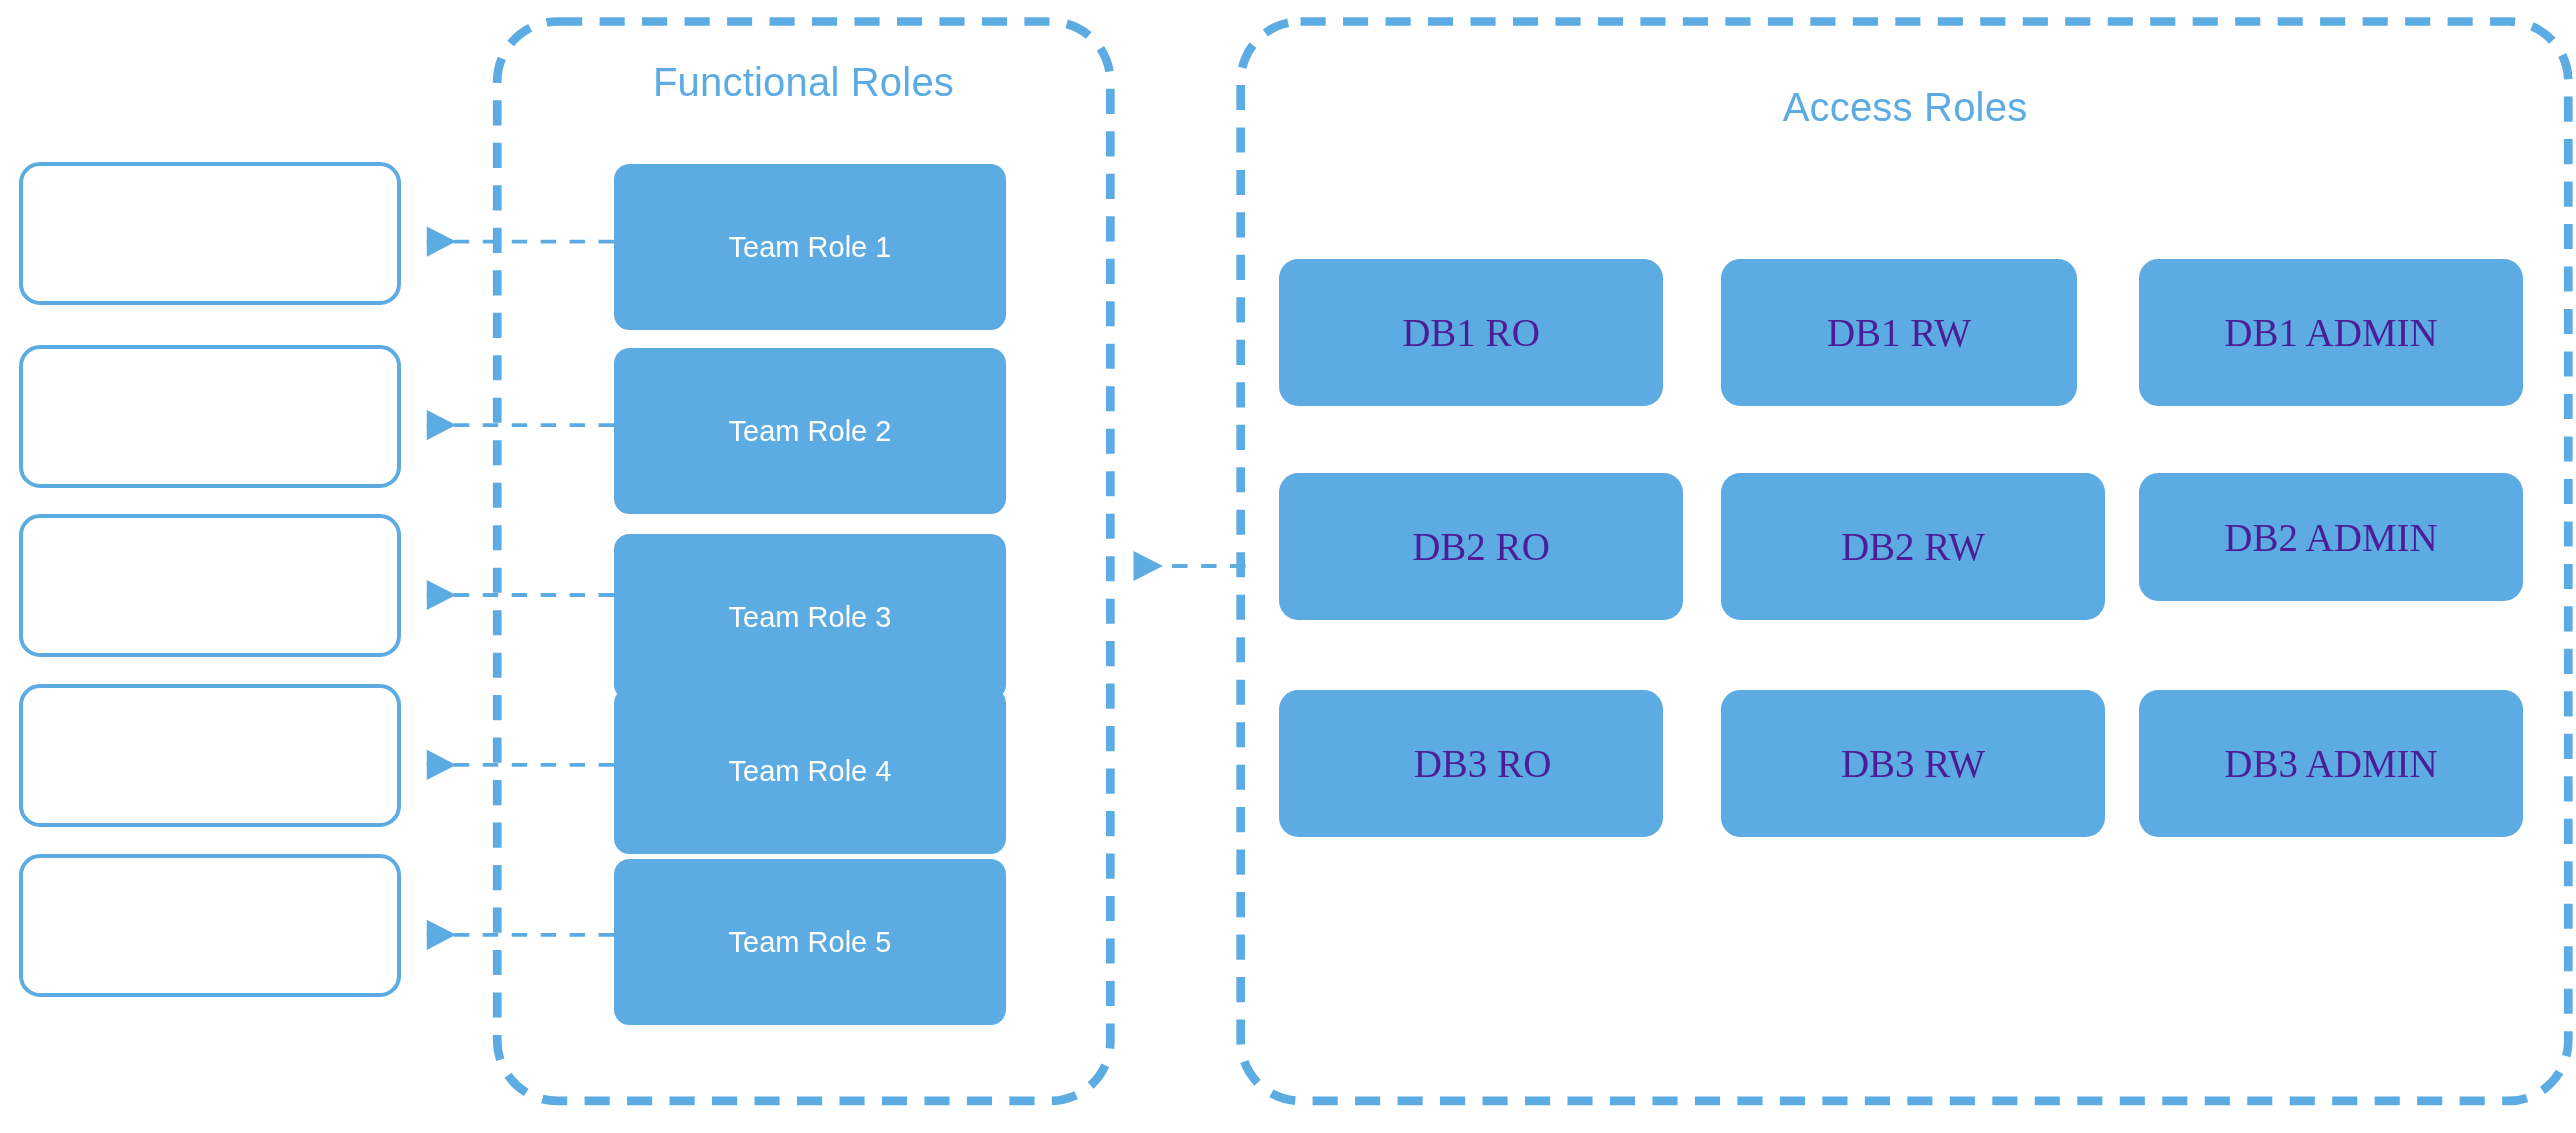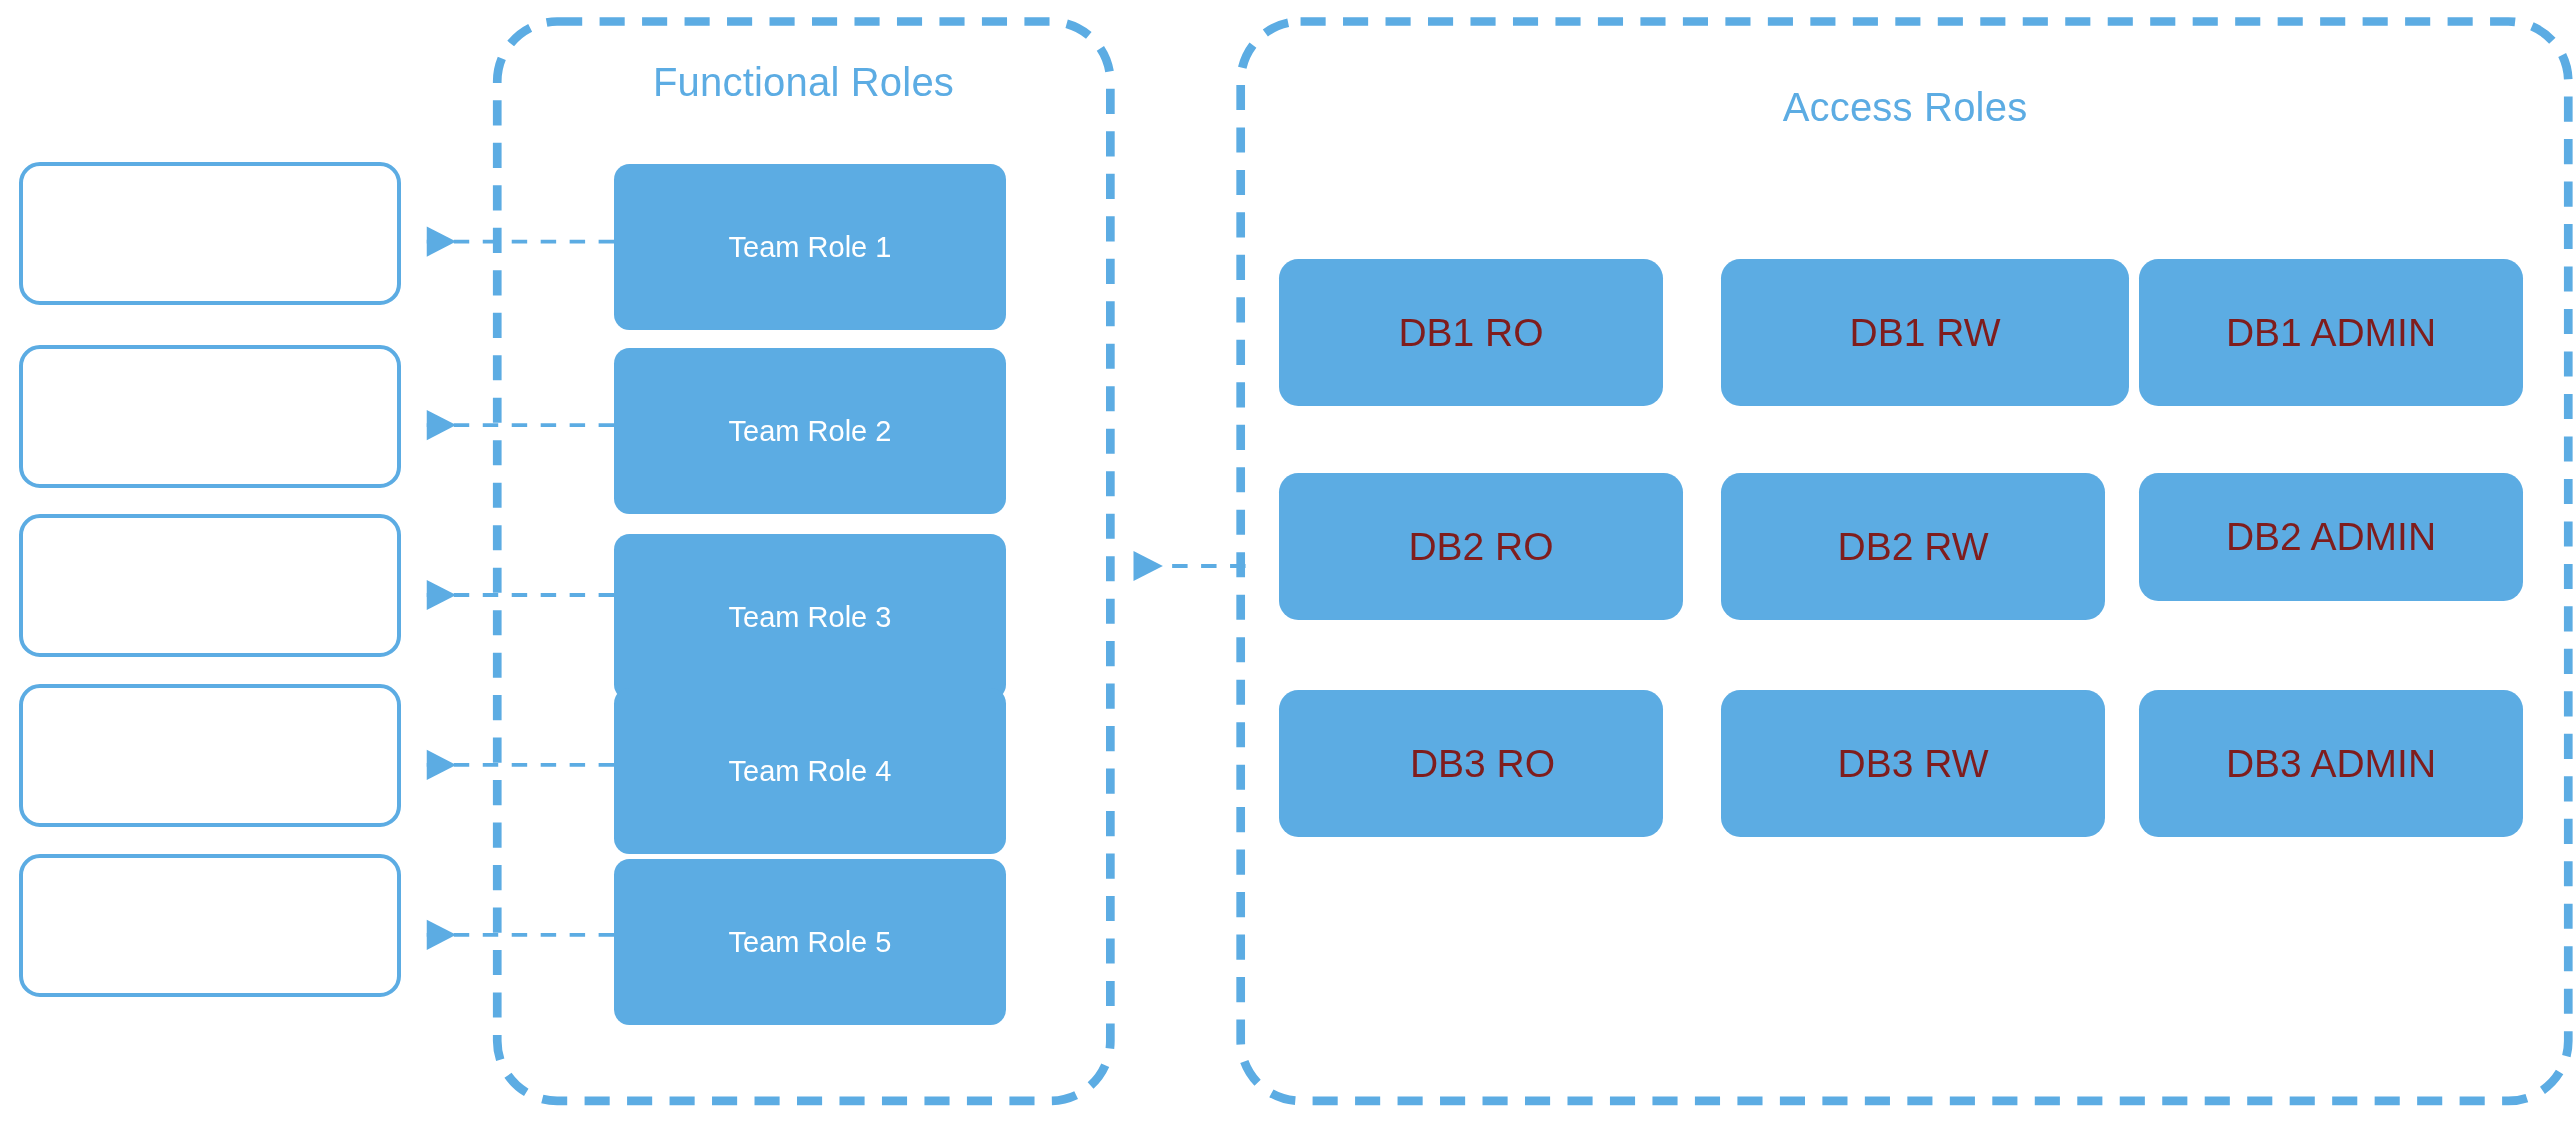--- a/index.html
+++ b/index.html
@@ -46,23 +46,23 @@
     align-items: center;
     justify-content: center;
     text-align: center;
     white-space: nowrap;
     box-sizing: border-box;
   }
   .access-box {
     position: absolute;
     background: #5CACE3;
     border-radius: 19.3px;
-    color: #7f1d1d;
+    color: #4c1d95;
     font-size: 39px;
-    font-family: Liberation Sans, sans-serif;
+    font-family: Liberation Serif, serif;
     display: flex;
     align-items: center;
     justify-content: center;
     text-align: center;
     white-space: nowrap;
     box-sizing: border-box;
   }
   .user-box {
     position: absolute;
     background: #ffffff;
@@ -154,21 +154,21 @@
     </div>
   <div id="functional-layer">
       <div class="role-box" style="left: 614px; top: 164px; width: 392px; height: 166px;">Team Role 1</div>
       <div class="role-box" style="left: 614px; top: 348px; width: 392px; height: 166px;">Team Role 2</div>
       <div class="role-box" style="left: 614px; top: 518px; width: 392px; height: 166px; margin-top: 16px;">Team Role 3</div>
       <div class="role-box" style="left: 614px; top: 688px; width: 392px; height: 166px;">Team Role 4</div>
       <div class="role-box" style="left: 614px; top: 859px; width: 392px; height: 166px;">Team Role 5</div>
     </div>
   <div id="access-layer">
       <div class="access-box" style="left: 1279px; top: 259px; width: 384px; height: 147px;">DB1 RO</div>
-      <div class="access-box" style="left: 1721px; top: 259px; width: 408px; height: 147px;">DB1 RW</div>
+      <div class="access-box" style="left: 1721px; top: 259px; width: 356px; height: 147px;">DB1 RW</div>
       <div class="access-box" style="left: 2139px; top: 259px; width: 384px; height: 147px;">DB1 ADMIN</div>
       <div class="access-box" style="left: 1279px; top: 473px; width: 404px; height: 147px;">DB2 RO</div>
       <div class="access-box" style="left: 1721px; top: 473px; width: 384px; height: 147px;">DB2 RW</div>
       <div class="access-box" style="left: 2139px; top: 473px; width: 384px; height: 128px;">DB2 ADMIN</div>
       <div class="access-box" style="left: 1279px; top: 690px; width: 384px; height: 147px; padding-left: 23px;">DB3 RO</div>
       <div class="access-box" style="left: 1721px; top: 690px; width: 384px; height: 147px;">DB3 RW</div>
       <div class="access-box" style="left: 2139px; top: 690px; width: 384px; height: 147px;">DB3 ADMIN</div>
     </div>
 
 </div>

